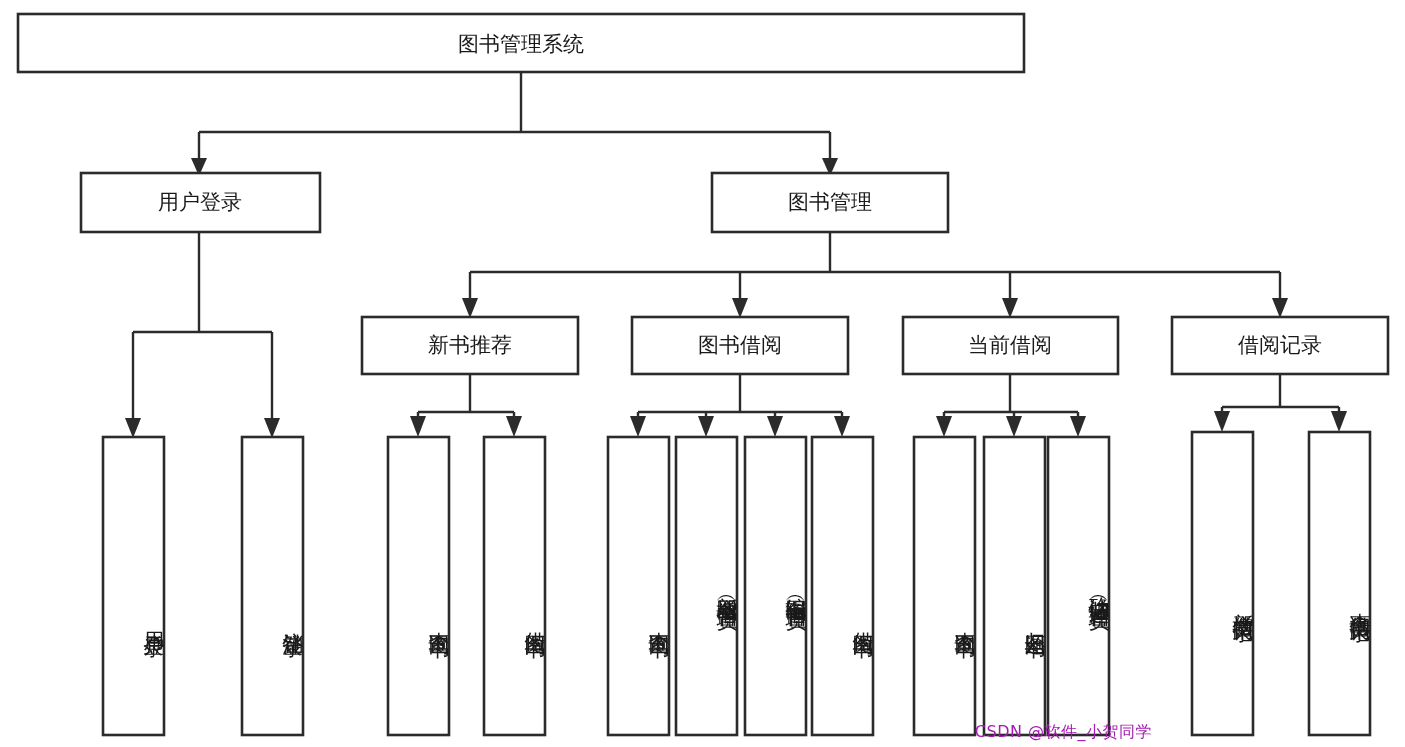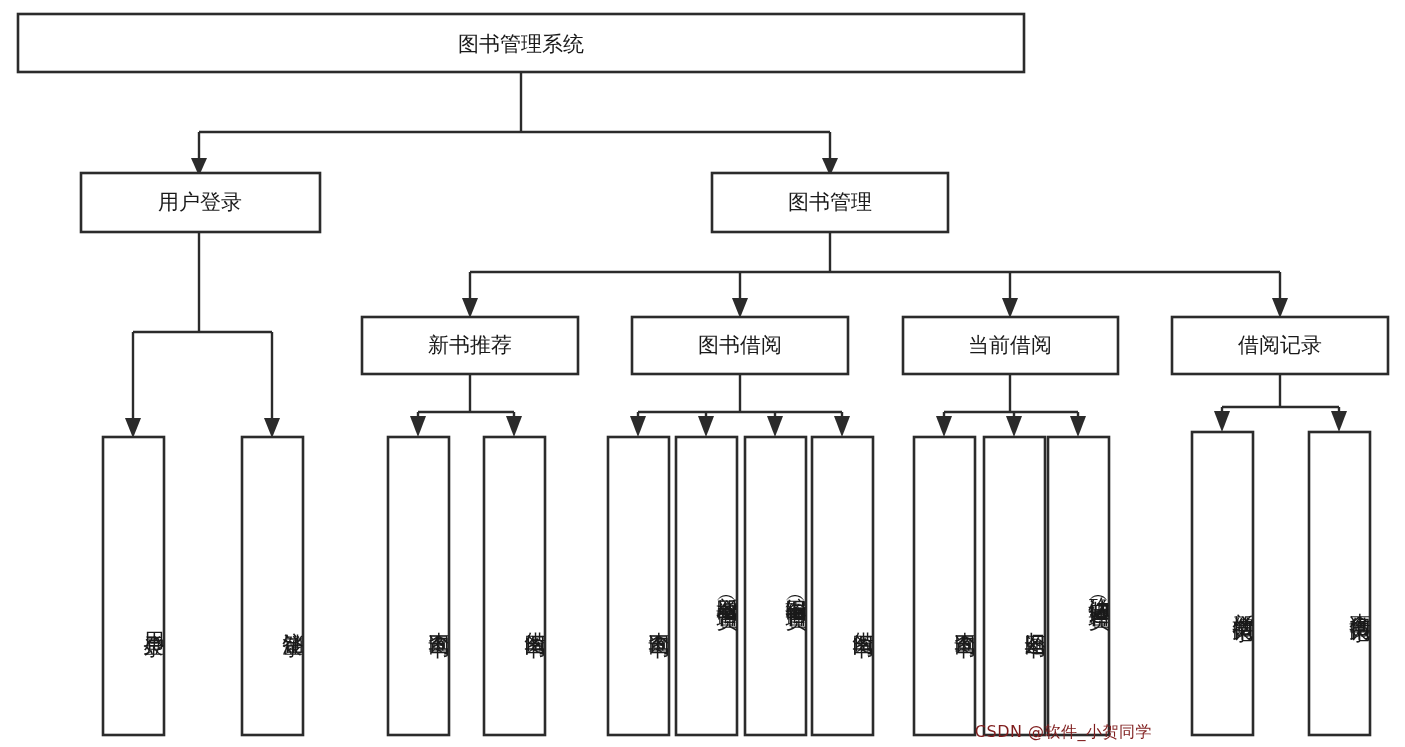--- a/index.html
+++ b/index.html
@@ -52,21 +52,21 @@
     fill: #1a1a1a;
     text-anchor: middle;
     dominant-baseline: middle;
   }
   .watermark-text {
     position: absolute;
     right: 8px;
     bottom: 4px;
     font-family: "DejaVu Sans", "Liberation Sans", sans-serif;
     font-size: 16px;
-    color: #7f1d1d;
+    color: #a21caf;
     white-space: nowrap;
     letter-spacing: 0.5px;
   }
   
   .leaf-label {
     position: absolute;
     writing-mode: vertical-rl;
     text-orientation: upright;
     font-family: "DejaVu Sans", "Liberation Sans", sans-serif;
     font-size: 21px;

